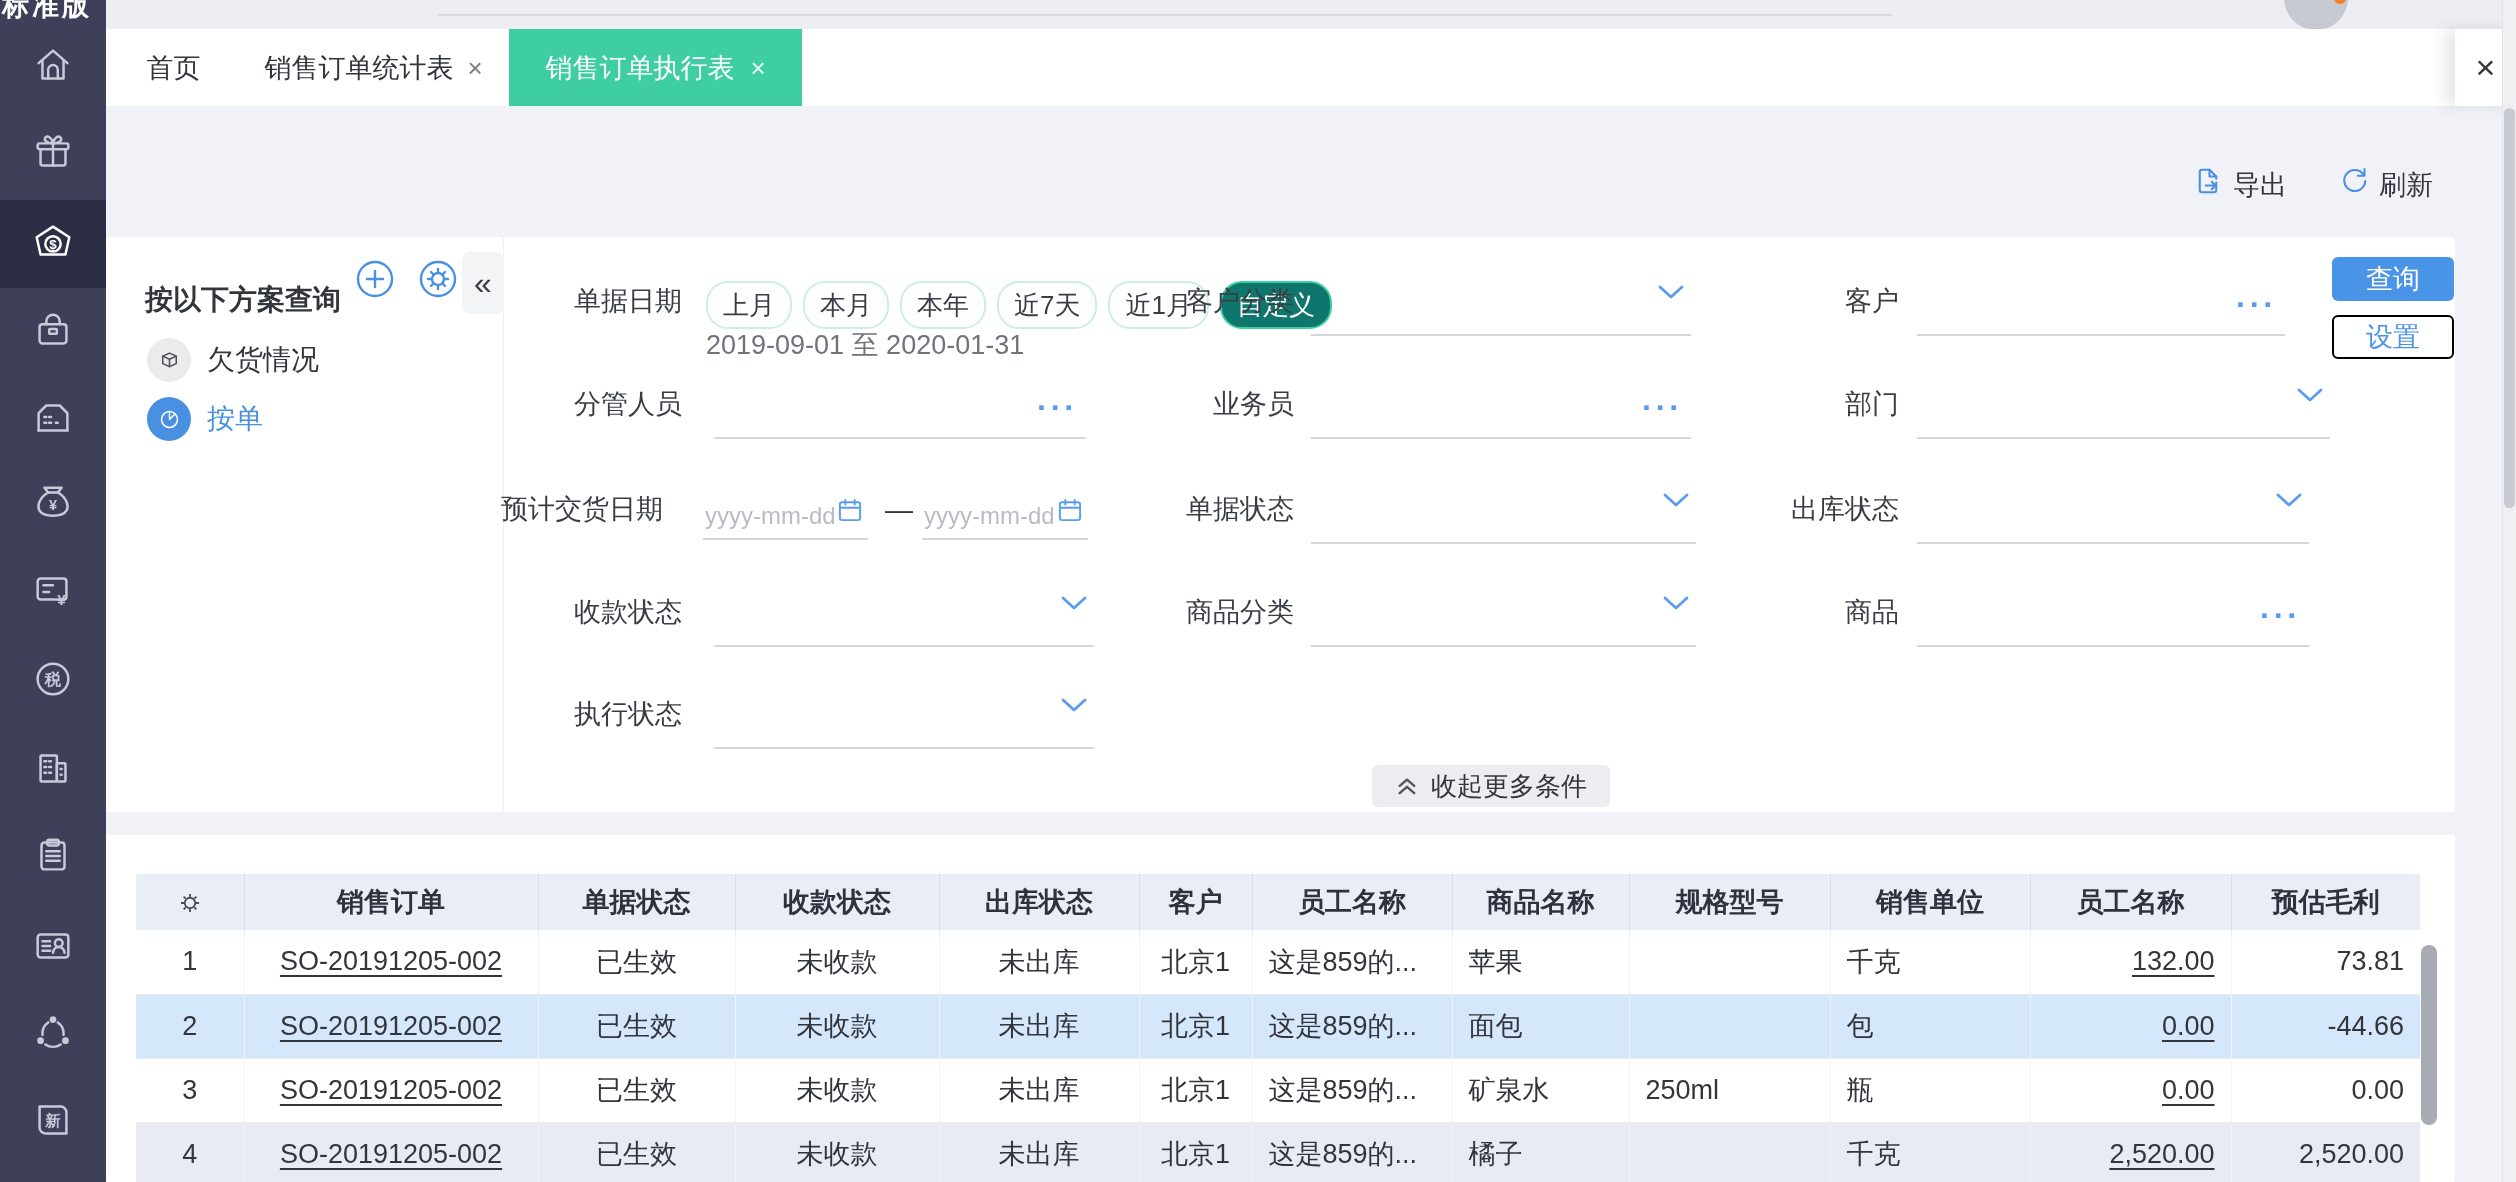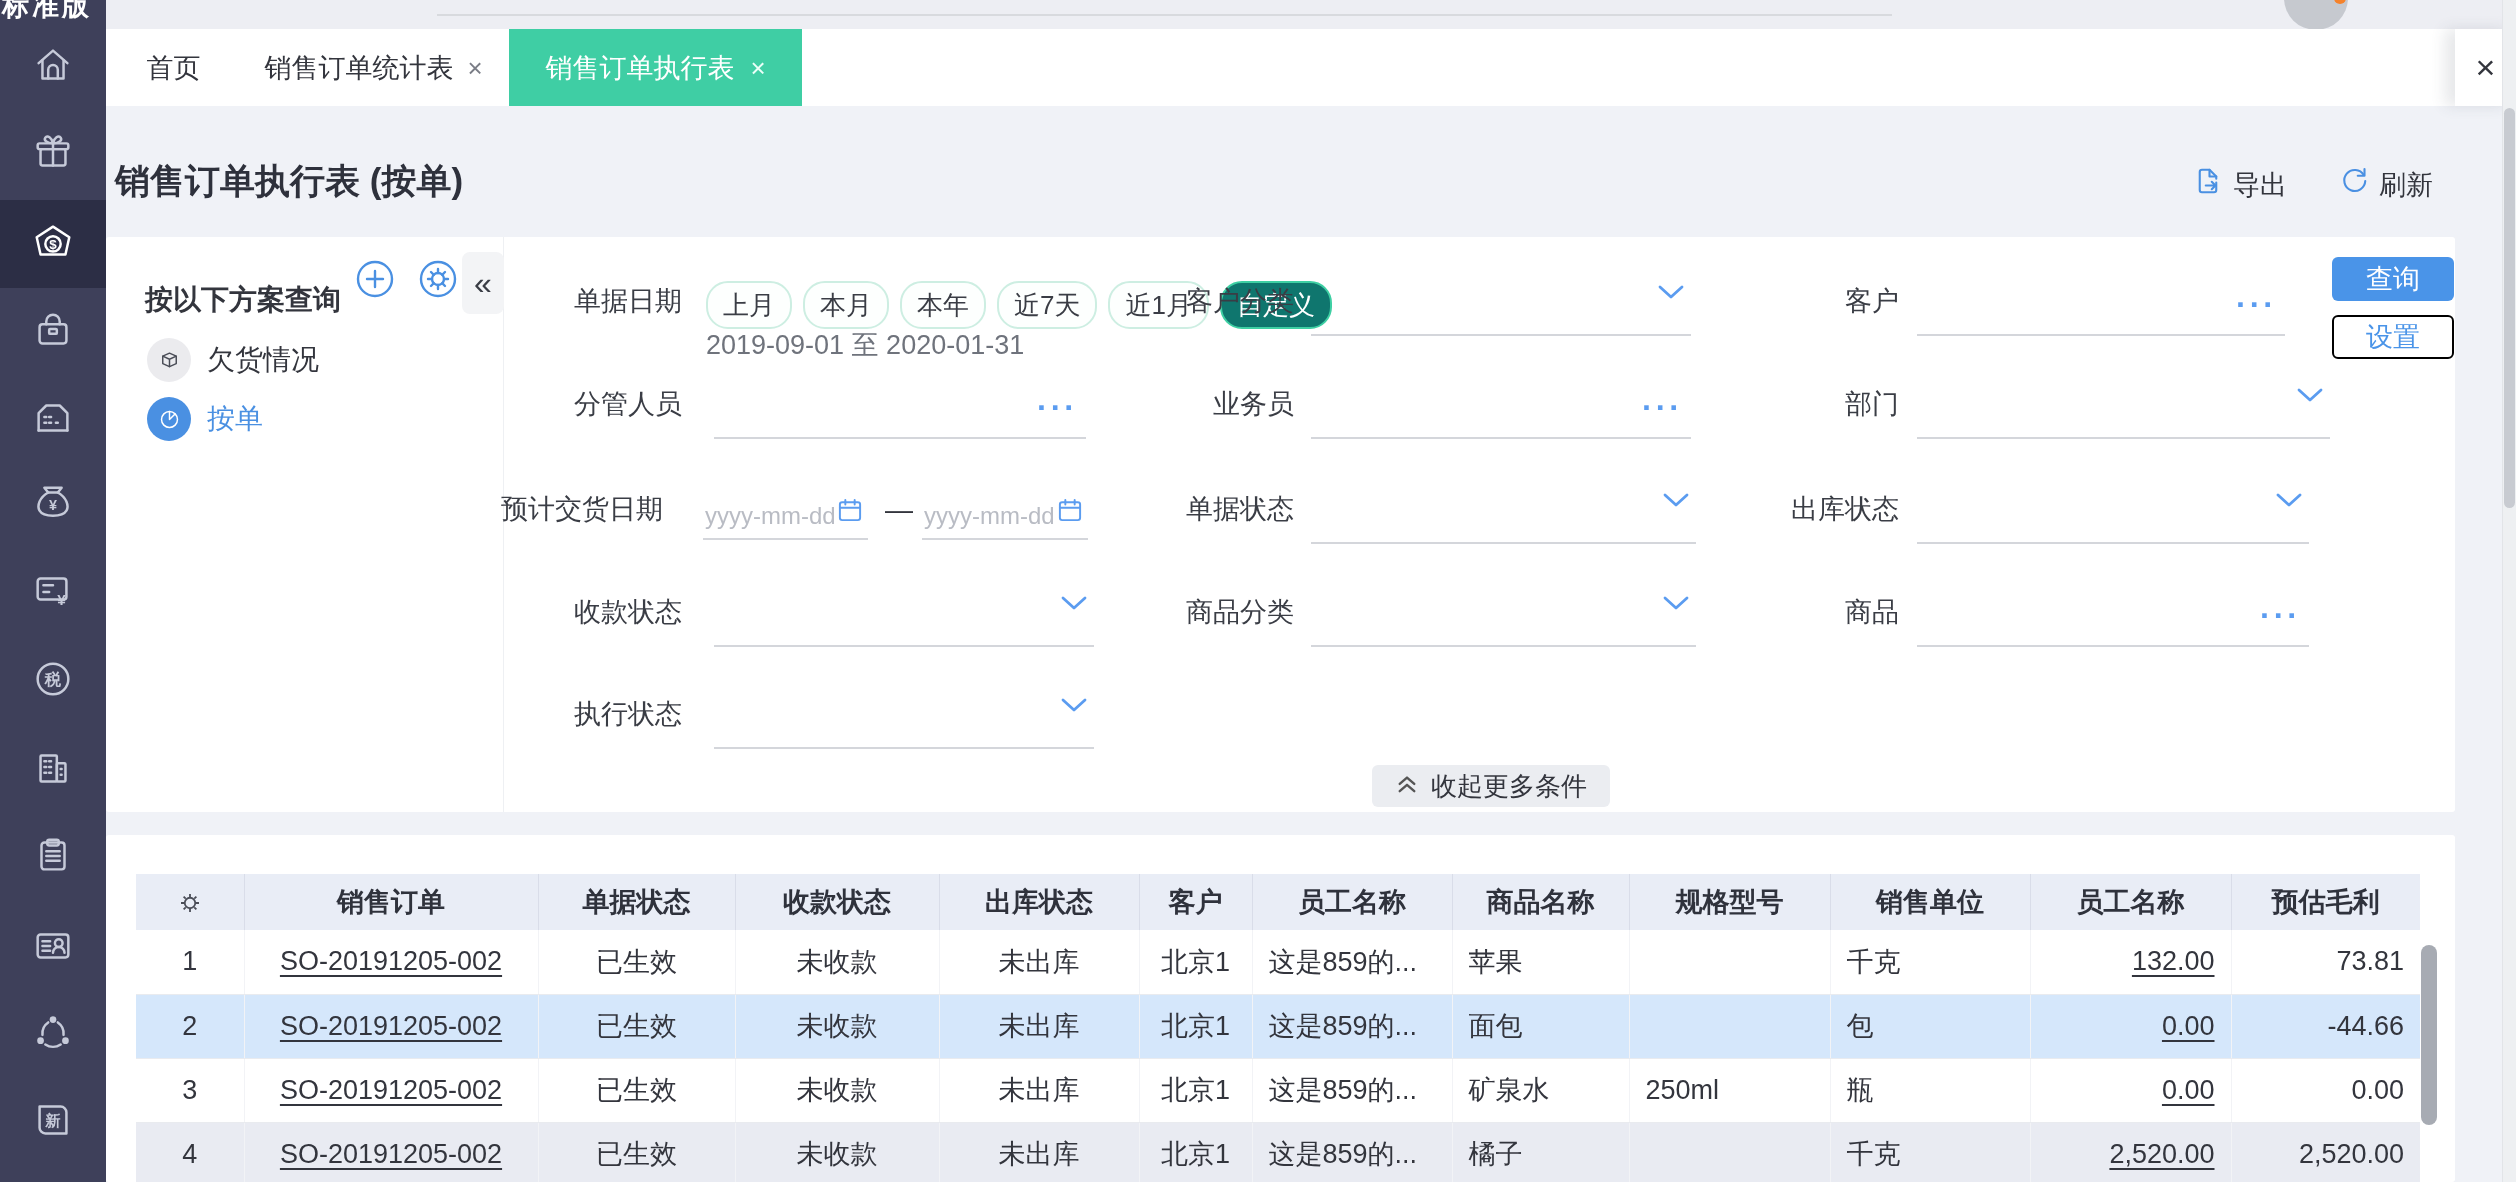--- a/index.html
+++ b/index.html
@@ -63,21 +63,21 @@
            font-size:24px;color:#555;padding:0 2px;outline:none;font-family:"Liberation Sans","DejaVu Sans",sans-serif;}
   .d-input::placeholder{color:#b9bcc4;}
   .cal-ico{position:absolute;top:6px;pointer-events:none;}
   .cal-ico svg{stroke:#5b9cf0;fill:none;stroke-width:2.5;stroke-linecap:round;}
   .d-sep{position:absolute;font-size:28px;color:#33353d;}
   .btn{position:absolute;width:122px;height:44px;border-radius:6px;display:flex;align-items:center;justify-content:center;
        font-size:27px;cursor:pointer;box-sizing:border-box;}
   .btn.primary{background:#4a94e8;color:#fff;}
   .btn.ghost{background:#fff;color:#4a94e8;border:2px solid #000000;}
   .collapse-pill{position:absolute;left:1372px;top:765px;width:238px;height:42px;background:#ebedf1;border-radius:6px;
-                 display:flex;align-items:center;justify-content:center;gap:12px;font-size:26px;color:#33353d;cursor:pointer;font-family:Liberation Mono, monospace;}
+                 display:flex;align-items:center;justify-content:center;gap:12px;font-size:26px;color:#33353d;cursor:pointer;}
   .collapse-pill svg{stroke:#555;fill:none;stroke-width:2.6;stroke-linecap:round;stroke-linejoin:round;}
   
   table.grid{position:absolute;left:136px;top:874px;border-collapse:collapse;table-layout:fixed;width:2284px;}
   table.grid th{height:56px;background:#e9edf6;font-size:27px;font-weight:bold;color:#2f323c;
                 border-right:1px solid #d9dde9;text-align:center;padding:0;}
   table.grid th:last-child{border-right:none;}
   table.grid td{height:64px;font-size:27px;color:#33353d;border-bottom:1px solid #e9ebef;border-right:1px solid #f2f3f6;
                 padding:0 16px;white-space:nowrap;overflow:hidden;box-sizing:border-box;}
   table.grid td:last-child{border-right:none;}
   td.c{text-align:center;} td.r{text-align:right;padding-right:12px;} td.l{text-align:left;}
@@ -210,21 +210,20 @@
     </div>
     <div class="tab active" style="left:403px;width:293px">
       <span>销售订单执行表</span>
       <span class="x">×</span>
     </div>
     <div class="tab-closeall">
       <span>×</span>
     </div>
   </div>
 
-  <div class="page-title">销售订单执行表 (按单)</div>
   <div class="hdr-actions">
     <div class="hdr-btn">
       <span><svg width="30" height="30" viewBox="0 0 40 40">
             <path d="M31 22 v10 a3 3 0 0 1-3 3 H12 a3 3 0 0 1-3-3 V8 a3 3 0 0 1 3-3 h10 l9 9 v3"></path>
             <path d="M22 5 v9 h9"></path>
             <path d="M17 26 h13 m-5 -5 l5 5 -5 5"></path>
           </svg></span>
       <span>导出</span>
     </div>
     <div class="hdr-btn">

